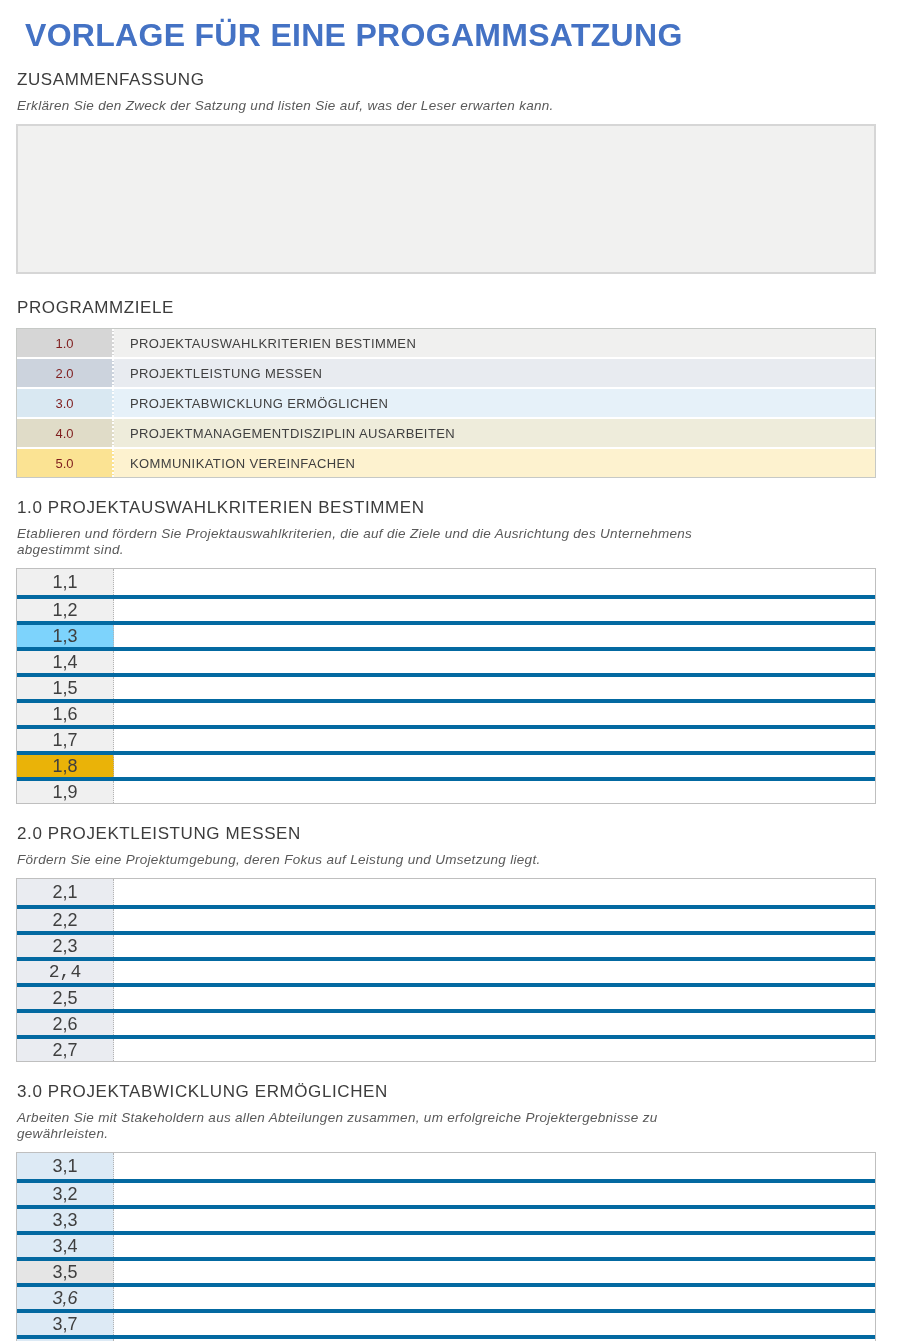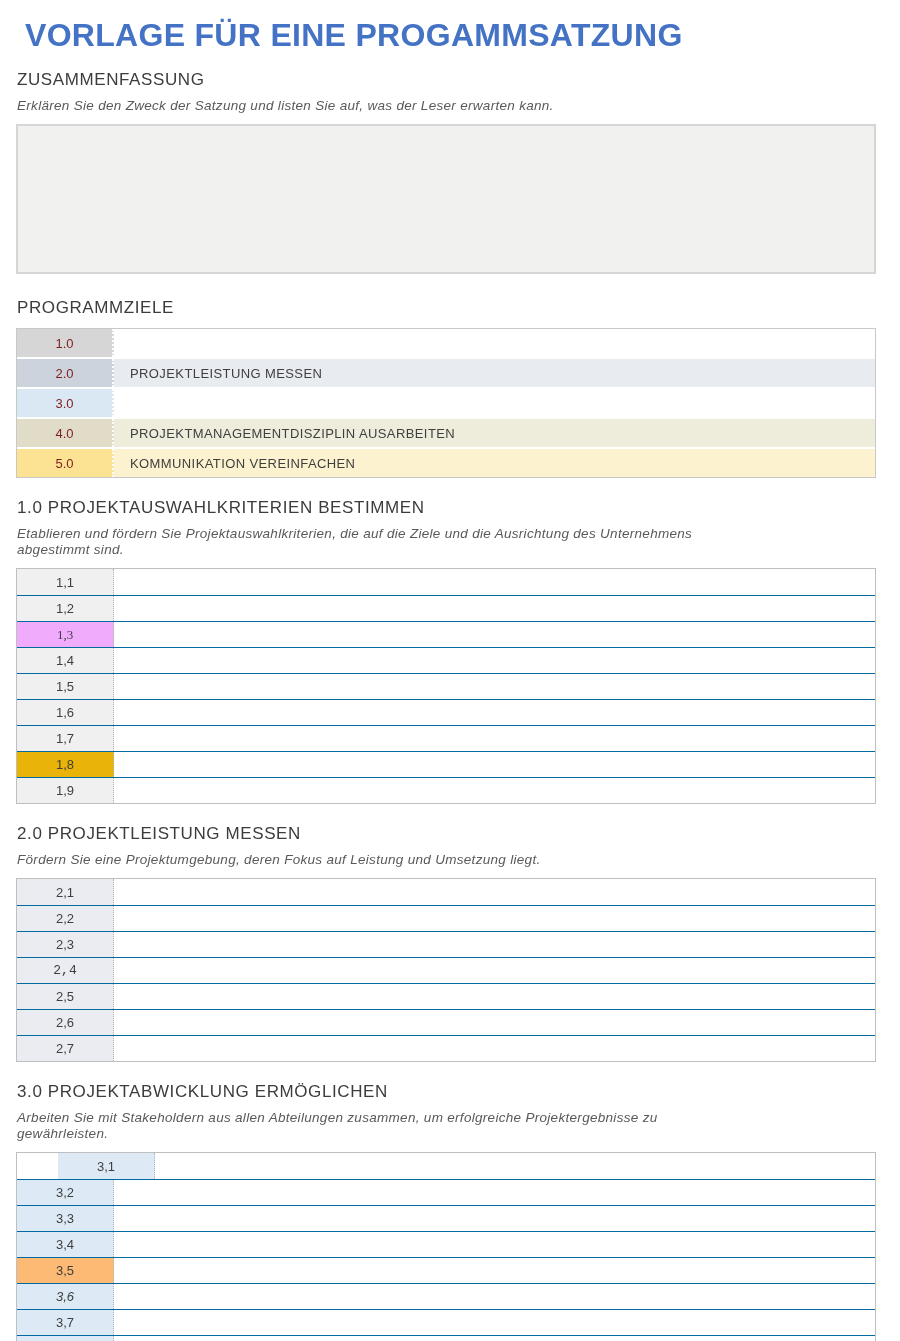--- a/index.html
+++ b/index.html
@@ -89,30 +89,30 @@
   .item-table {
     margin: 10px 16px 0 16px;
     width: 858px;
     border: 1px solid #bfbfbf;
     background: #ffffff;
   }
   .item-row {
     display: flex;
     height: 26px;
     box-sizing: border-box;
-    border-top: 1px solid #0369a1;
+    border-top: 4px solid #0369a1;
   }
   .item-row:first-child { border-top: none; }
   .item-num {
     width: 97px;
     flex: 0 0 97px;
     display: flex;
     align-items: center;
     justify-content: center;
-    font-size: 13px;
+    font-size: 18px;
     color: #3f3f3f;
     border-right: 1px dotted #b3b3b3;
     box-sizing: border-box;
   }
   .item-value {
     flex: 1;
     background: #ffffff;
     font-size: 13px;
     color: #3f3f3f;
     display: flex;
@@ -131,27 +131,29 @@
     <h2 class="sec-heading summary-heading-style">ZUSAMMENFASSUNG</h2>
     <p class="desc">Erklären Sie den Zweck der Satzung und listen Sie auf, was der Leser erwarten kann.</p>
     <div class="summary-box"></div>
   </section>
 
   <section>
     <h2 class="sec-heading goals-heading-style">PROGRAMMZIELE</h2>
     <div class="goal-table">
         <div class="goal-row">
           <div class="goal-num" style="background: rgb(214, 214, 214);">1.0</div>
+          <div class="goal-label" style="background: rgb(240, 240, 239);">PROJEKTAUSWAHLKRITERIEN BESTIMMEN</div>
         </div>
         <div class="goal-row">
           <div class="goal-num" style="background: rgb(204, 211, 221);">2.0</div>
           <div class="goal-label" style="background: rgb(232, 235, 240);">PROJEKTLEISTUNG MESSEN</div>
         </div>
         <div class="goal-row">
           <div class="goal-num" style="background: rgb(217, 232, 242);">3.0</div>
+          <div class="goal-label" style="background: rgb(230, 241, 249);">PROJEKTABWICKLUNG ERMÖGLICHEN</div>
         </div>
         <div class="goal-row">
           <div class="goal-num" style="background: rgb(224, 220, 200);">4.0</div>
           <div class="goal-label" style="background: rgb(238, 236, 219);">PROJEKTMANAGEMENTDISZIPLIN AUSARBEITEN</div>
         </div>
         <div class="goal-row">
           <div class="goal-num" style="background: rgb(251, 227, 147);">5.0</div>
           <div class="goal-label" style="background: rgb(253, 242, 207);">KOMMUNIKATION VEREINFACHEN</div>
         </div>
       </div>
@@ -163,21 +165,21 @@
     <div class="item-table">
         <div class="item-row">
           <div class="item-num" style="background: rgb(240, 240, 240);">1,1</div>
           <div class="item-value"></div>
         </div>
         <div class="item-row">
           <div class="item-num" style="background: rgb(240, 240, 240);">1,2</div>
           <div class="item-value"></div>
         </div>
         <div class="item-row">
-          <div class="item-num" style="background: #f0abfc; font-family: Liberation Serif, serif;">1,3</div>
+          <div class="item-num" style="background: #7dd3fc;">1,3</div>
           <div class="item-value"></div>
         </div>
         <div class="item-row">
           <div class="item-num" style="background: rgb(240, 240, 240);">1,4</div>
           <div class="item-value"></div>
         </div>
         <div class="item-row">
           <div class="item-num" style="background: rgb(240, 240, 240);">1,5</div>
           <div class="item-value"></div>
         </div>
@@ -233,37 +235,37 @@
           <div class="item-value"></div>
         </div>
       </div>
   </section>
 
   <section>
     <h2 class="sec-heading">3.0 PROJEKTABWICKLUNG ERMÖGLICHEN</h2>
     <p class="desc">Arbeiten Sie mit Stakeholdern aus allen Abteilungen zusammen, um erfolgreiche Projektergebnisse zu gewährleisten.</p>
     <div class="item-table">
         <div class="item-row">
-          <div class="item-num" style="background: rgb(221, 234, 245); margin-left: 41px;">3,1</div>
+          <div class="item-num" style="background: rgb(221, 234, 245);">3,1</div>
           <div class="item-value"></div>
         </div>
         <div class="item-row">
           <div class="item-num" style="background: rgb(221, 234, 245);">3,2</div>
           <div class="item-value"></div>
         </div>
         <div class="item-row">
           <div class="item-num" style="background: rgb(221, 234, 245);">3,3</div>
           <div class="item-value"></div>
         </div>
         <div class="item-row">
           <div class="item-num" style="background: rgb(221, 234, 245);">3,4</div>
           <div class="item-value"></div>
         </div>
         <div class="item-row">
-          <div class="item-num" style="background: #fdba74;">3,5</div>
+          <div class="item-num" style="background: #e5e5e5;">3,5</div>
           <div class="item-value"></div>
         </div>
         <div class="item-row">
           <div class="item-num" style="background: rgb(221, 234, 245); font-style: italic;">3,6</div>
           <div class="item-value"></div>
         </div>
         <div class="item-row">
           <div class="item-num" style="background: rgb(221, 234, 245);">3,7</div>
           <div class="item-value"></div>
         </div>

